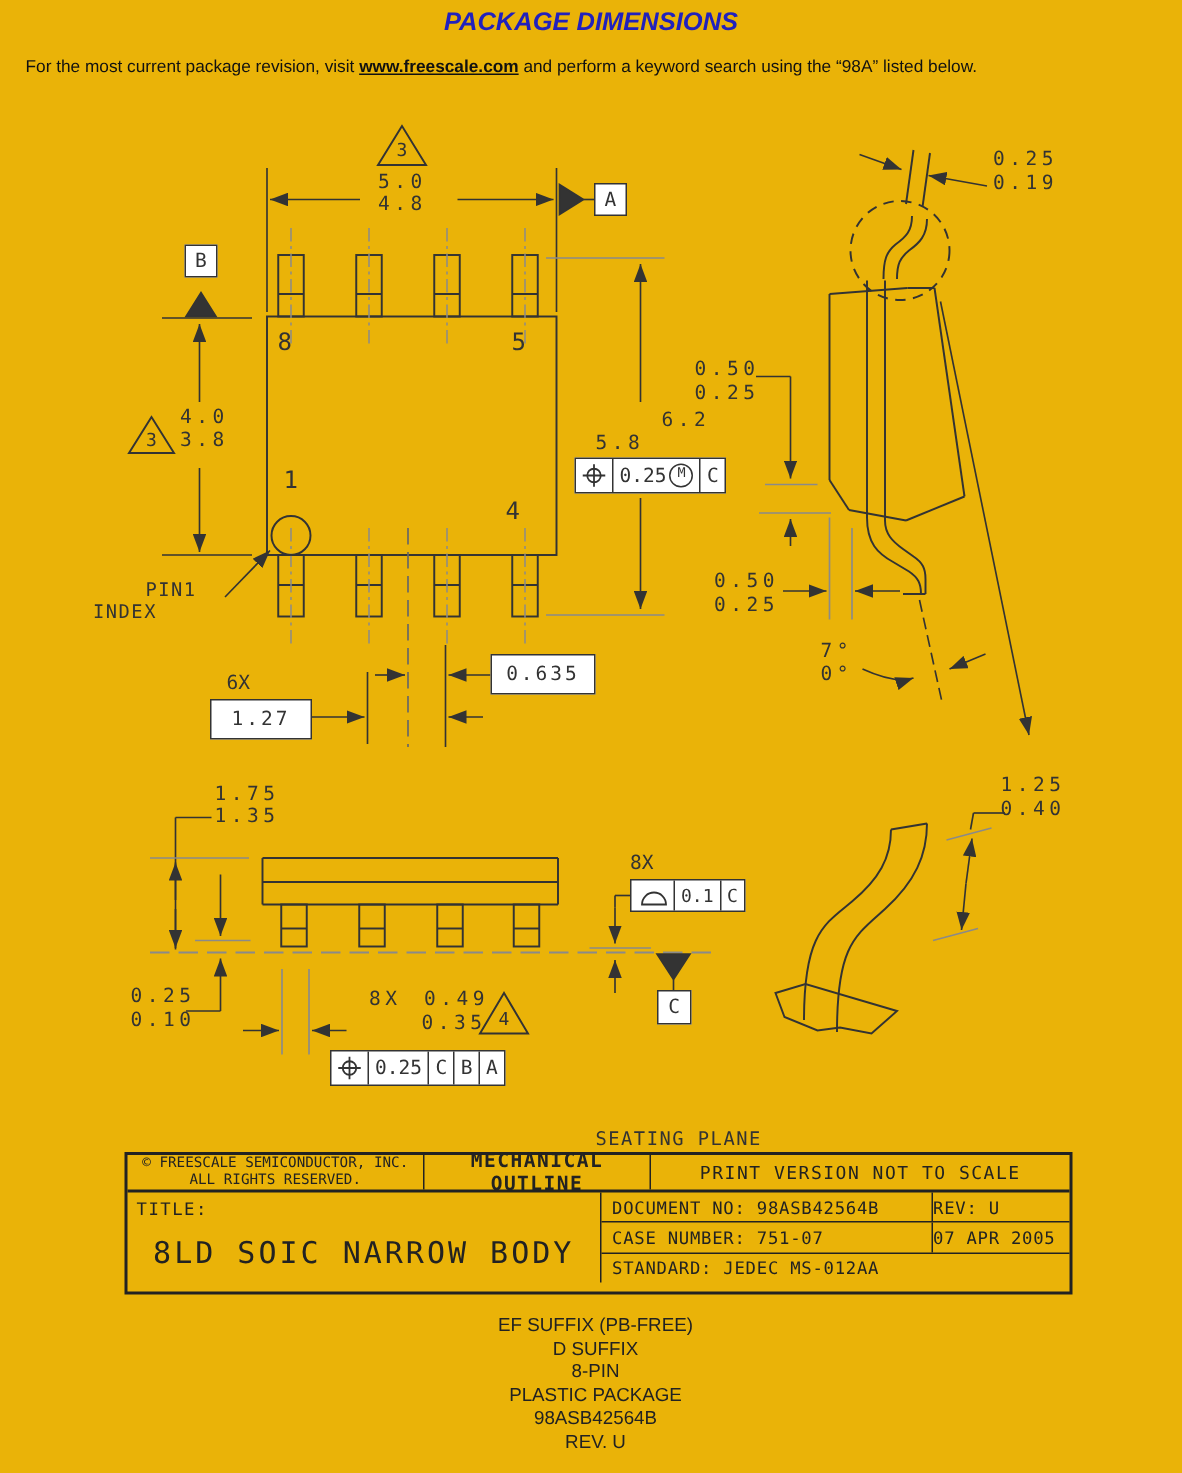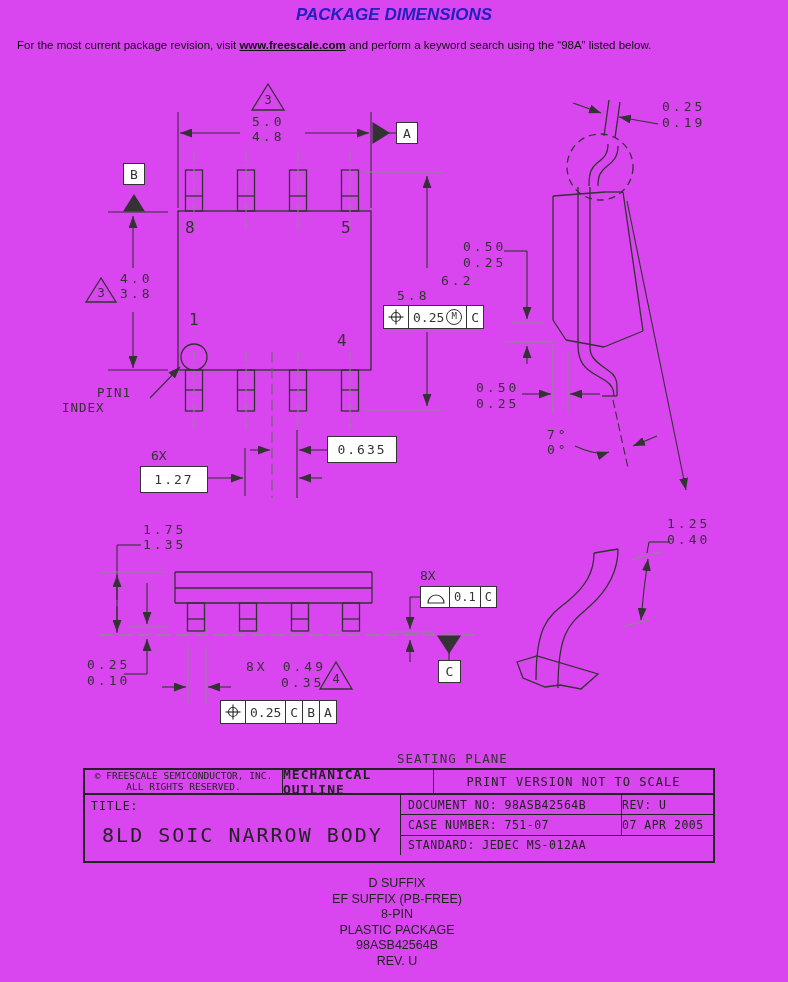--- a/index.html
+++ b/index.html
@@ -1,16 +1,16 @@
 <!DOCTYPE html>
 <html><head>
 <meta charset="utf-8">
 <style>
   html,body{margin:0;padding:0;background:#fff;}
-  #page{position:relative;width:788px;height:982px;background:#d946ef;overflow:hidden;
+  #page{position:relative;width:788px;height:982px;background:#eab308;overflow:hidden;
         font-family:"Liberation Sans",sans-serif;color:#1a1a1a;}
   #art{position:absolute;left:0;top:0;width:788px;height:982px;}
   .t{position:absolute;font-family:"DejaVu Sans Mono",monospace;font-size:13px;color:#333;
      white-space:nowrap;line-height:1;}
   .d{letter-spacing:3px;}
   .lbl{letter-spacing:1px;font-size:12.5px;}
   .pin{font-size:16px;}
   .dbox{position:absolute;width:20px;height:20px;border:1.5px solid #333;background:#fff;
         font-family:"DejaVu Sans Mono",monospace;font-size:13px;color:#333;
         display:flex;align-items:center;justify-content:center;}
@@ -27,21 +27,21 @@
   .tri{position:absolute;}
   .tri span{position:absolute;left:0;right:0;text-align:center;
             font-family:"DejaVu Sans Mono",monospace;font-size:12px;color:#333;}
   .hdr-title{position:absolute;top:5px;left:0;width:100%;text-align:center;
              font-size:17px;font-weight:bold;font-style:italic;}
   .hdr-sub{position:absolute;top:39px;left:17px;font-size:11.5px;color:#111;}
   .hdr-sub a{color:#111;font-weight:bold;}
   
   .tb{position:absolute;left:83px;top:768px;width:632px;height:95px;border:2px solid #222;
       box-sizing:border-box;font-family:"DejaVu Sans Mono",monospace;color:#222;}
-  .tb-row1{display:flex;height:25px;border-bottom:2px solid #222;box-sizing:border-box;}
+  .tb-row1{display:flex;height:25px;border-bottom:2px solid #222;box-sizing:border-box;text-align:center;}
   .tb-row1 .c1{width:197px;border-right:1.5px solid #222;display:flex;flex-direction:column;
                align-items:center;justify-content:center;font-size:9.5px;line-height:10.5px;}
   .tb-row1 .c2{width:150px;border-right:1.5px solid #222;display:flex;align-items:center;
                justify-content:center;font-size:13px;font-weight:bold;letter-spacing:1px;}
   .tb-row1 .c3{flex:1;display:flex;align-items:center;justify-content:center;
                font-size:12px;letter-spacing:1px;}
   .tb-body{display:flex;height:60px;}
   .tb-title{width:315px;border-right:1.5px solid #222;position:relative;}
   .tb-title .tl{position:absolute;left:6px;top:4px;font-size:11.5px;letter-spacing:1px;}
   .tb-title .tv{position:absolute;left:0;top:28px;width:100%;text-align:center;
@@ -376,21 +376,21 @@
           <div class="side">07 APR 2005</div>
         </div>
         <div class="tb-r nospl">
           <div class="main">STANDARD: JEDEC MS-012AA</div>
         </div>
       </div>
     </div>
   </div>
 
   <div class="footer">
+    <div>EF SUFFIX (PB-FREE)</div>
     <div>D SUFFIX</div>
-    <div>EF SUFFIX (PB-FREE)</div>
     <div>8-PIN</div>
     <div>PLASTIC PACKAGE</div>
     <div>98ASB42564B</div>
     <div>REV. U</div>
   </div>
 
 </div>
 
 </body></html>

